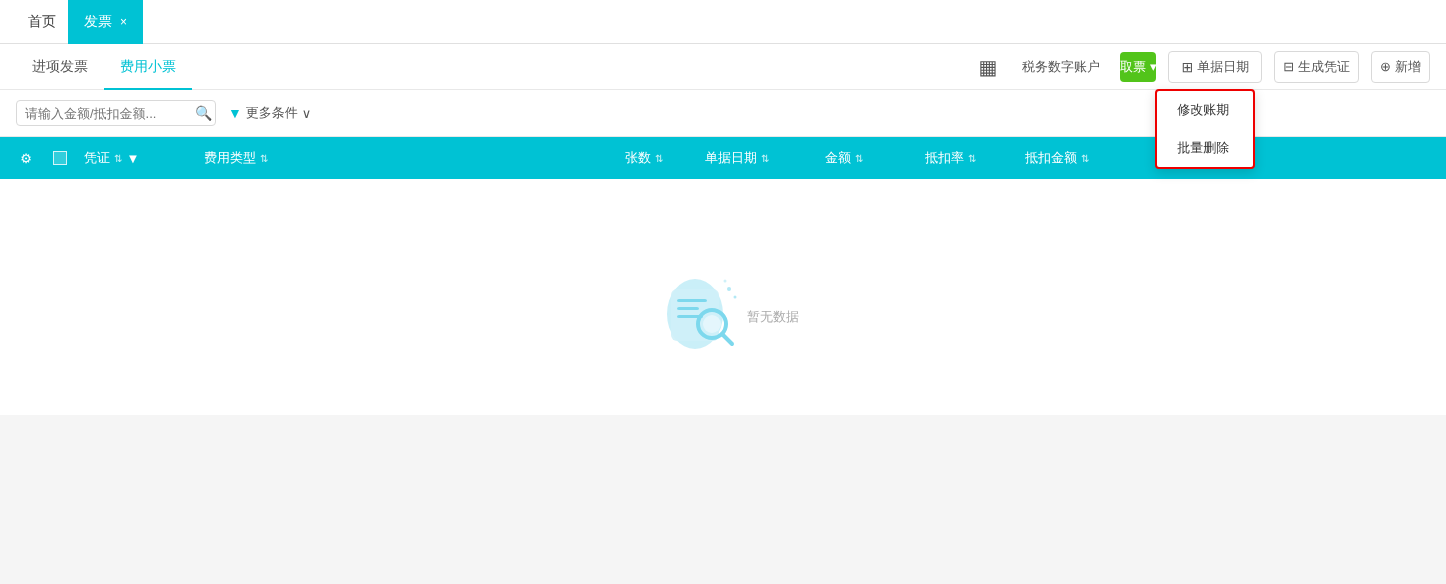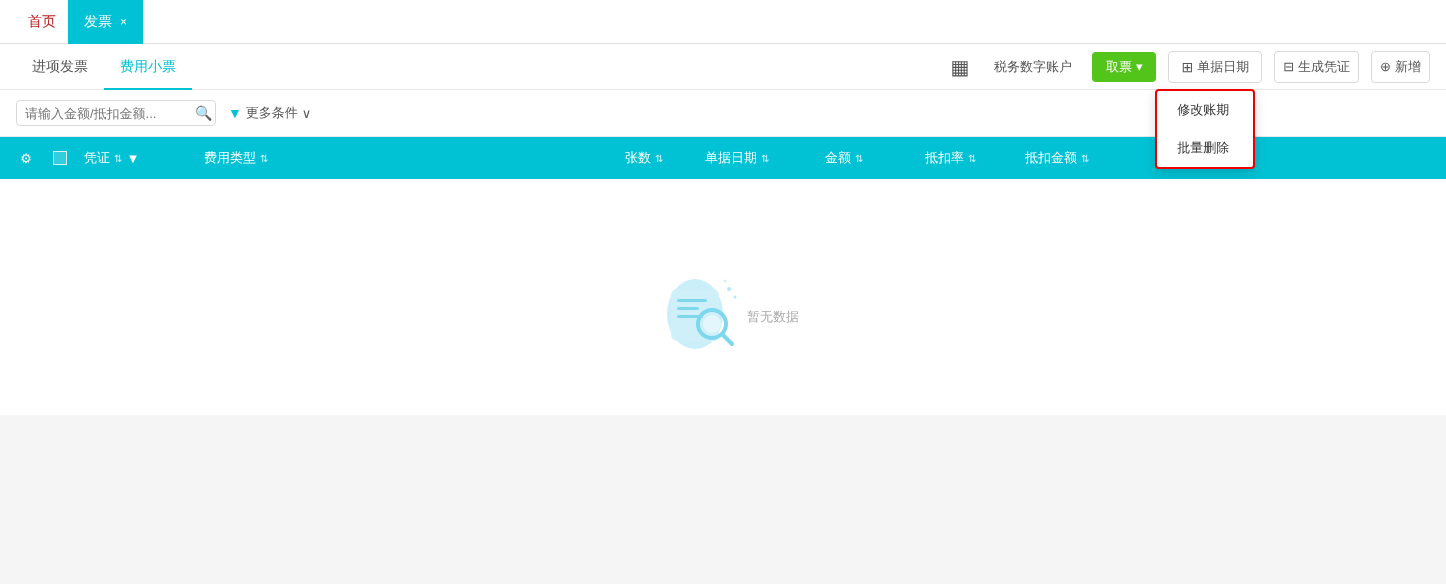--- a/index.html
+++ b/index.html
@@ -8,21 +8,21 @@
     
     .top-bar {
       display: flex;
       align-items: center;
       background: #fff;
       border-bottom: 1px solid #e0e0e0;
       padding: 0 16px;
       height: 44px;
     }
     .top-bar-home {
-      color: #b91c1c;
+      color: #404040;
       font-size: 14px;
       padding: 0 12px;
       cursor: pointer;
     }
     .top-bar-tab {
       background: #00c2d4;
       color: #fff;
       padding: 0 16px;
       height: 44px;
       display: flex;
@@ -93,21 +93,21 @@
     .tax-account-btn {
       color: #555;
       font-size: 13px;
       cursor: pointer;
       padding: 0 8px;
     }
     .take-ticket-btn {
       background: #52c41a;
       color: #fff;
       border: none;
-      padding: 6px 14px;
+      padding: 6px 0;
       border-radius: 4px;
       font-size: 13px;
       cursor: pointer;
       display: flex;
       align-items: center;
       gap: 4px;
     }
     .batch-op-btn {
       background: #fff;
       border: 1px solid #d9d9d9;

